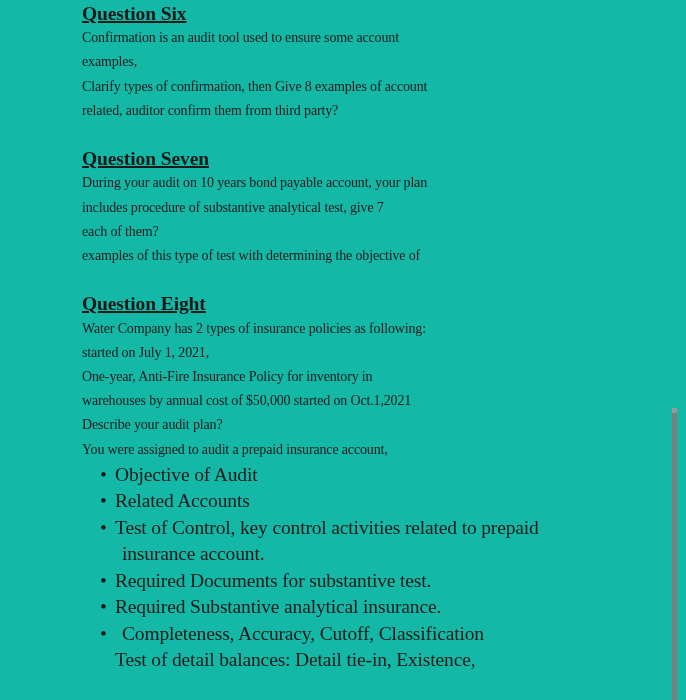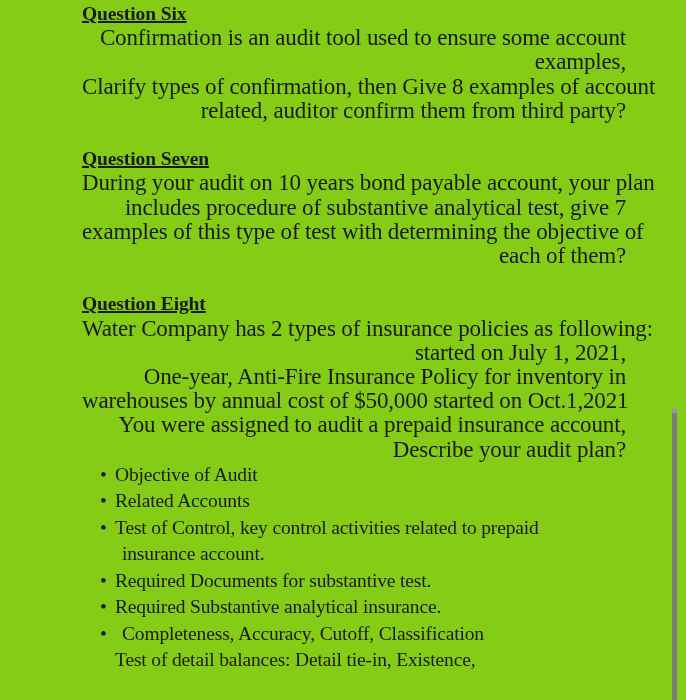--- a/index.html
+++ b/index.html
@@ -18,45 +18,44 @@
   }
 
   #doc {
     position: absolute;
     left: 0;
     top: 0;
     width: 686px;
     height: 700px;
     box-sizing: border-box;
     padding: 2px 60px 5px 82px;
-    background: #84cc16;
+    background: #14b8a6;
   }
 
   .q-block {
     margin: 0 0 0 0;
   }
 
   .q-heading {
     font-size: 19.5px;
     line-height: 24.2px;
     font-weight: bold;
     text-decoration: underline;
     text-underline-offset: 1px;
     text-decoration-thickness: 2px;
     letter-spacing: -0.1px;
     white-space: nowrap;
   }
 
   .q-line {
-    font-size: 23px;
+    font-size: 14px;
     line-height: 24.2px;
     font-weight: normal;
     letter-spacing: -0.15px;
     white-space: nowrap;
-    text-align: right;
   }
 
   .gap {
     height: 24.2px;
   }
 
   ul.bullets {
     list-style: none;
     margin: 0;
     padding: 0;
@@ -117,34 +116,34 @@
     <div class="q-line">Clarify types of confirmation, then Give 8 examples of account</div>
     <div class="q-line">related, auditor confirm them from third party?</div>
   </div>
 
   <div class="gap"></div>
 
   <div class="q-block">
     <div class="q-heading">Question Seven</div>
     <div class="q-line">During your audit on 10 years bond payable account, your plan</div>
     <div class="q-line">includes procedure of substantive analytical test, give 7</div>
+    <div class="q-line">each of them?</div>
     <div class="q-line">examples of this type of test with determining the objective of</div>
-    <div class="q-line">each of them?</div>
   </div>
 
   <div class="gap"></div>
 
   <div class="q-block">
     <div class="q-heading">Question Eight</div>
     <div class="q-line">Water Company has 2 types of insurance policies as following:</div>
     <div class="q-line">started on July 1, 2021,</div>
     <div class="q-line">One-year, Anti-Fire Insurance Policy for inventory in</div>
     <div class="q-line">warehouses by annual cost of $50,000 started on Oct.1,2021</div>
+    <div class="q-line">Describe your audit plan?</div>
     <div class="q-line">You were assigned to audit a prepaid insurance account,</div>
-    <div class="q-line">Describe your audit plan?</div>
 
     <ul class="bullets">
       <li>
         <span class="bullet-dot">•</span>
         <span class="b-line">Objective of Audit</span>
       </li>
       <li>
         <span class="bullet-dot">•</span>
         <span class="b-line">Related Accounts</span>
       </li>

